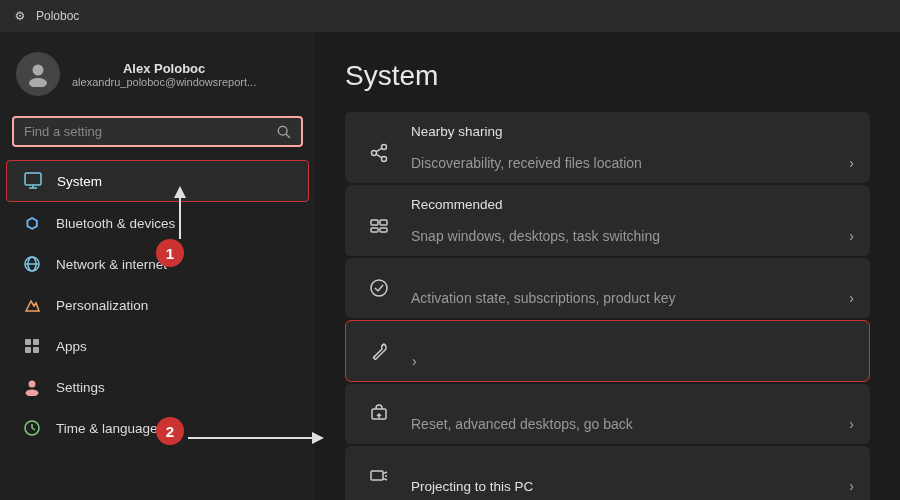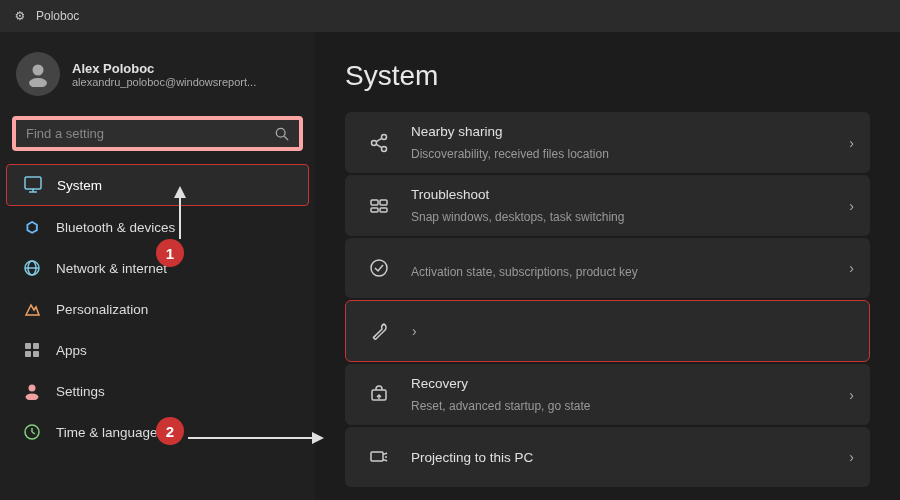--- a/index.html
+++ b/index.html
@@ -68,32 +68,33 @@
       flex-direction: column;
       overflow: hidden;
     }
     .user-name {
       font-size: 13px;
       font-weight: 600;
       color: #e0e0e0;
       white-space: nowrap;
       overflow: hidden;
       text-overflow: ellipsis;
+      text-align: center;
     }
     .user-email {
       font-size: 11px;
       color: #aaa;
       white-space: nowrap;
       overflow: hidden;
       text-overflow: ellipsis;
     }
     .search-bar {
       margin: 4px 12px 12px;
       background: #2e2e2e;
-      border: 4px solid #fca5a5;
+      border: 2px solid #fca5a5;
       border-radius: 4px;
       display: flex;
       align-items: center;
       padding: 6px 10px;
       gap: 8px;
     }
     .search-input {
       background: transparent;
       border: none;
       outline: none;
@@ -143,21 +144,21 @@
       color: #e8e8e8;
       margin-bottom: 20px;
     }
     .settings-list {
       display: flex;
       flex-direction: column;
       gap: 2px;
     }
     .setting-item {
       display: flex;
-      align-items: center;
+      align-items: flex-end;
       padding: 12px 16px;
       background: #2a2a2a;
       border-radius: 6px;
       cursor: pointer;
       position: relative;
       transition: background 0.1s;
     }
     .setting-item.highlighted {
       border: 1.5px solid #cc3333;
       background: #2a2a2a;
@@ -173,23 +174,23 @@
       font-size: 18px;
       color: #ccc;
     }
     .setting-item-text { flex: 1; }
     .setting-item-title {
       font-size: 13.5px;
       color: #e0e0e0;
       font-weight: 400;
     }
     .setting-item-desc {
-      font-size: 12px;
+      font-size: 14px;
       color: #999;
-      margin-top: 8px;
+      margin-top: 16px;
     }
     .setting-chevron {
       color: #aaa;
       font-size: 14px;
     }
     
     .content::-webkit-scrollbar { width: 6px; }
     .content::-webkit-scrollbar-track { background: #1c1c1c; }
     .content::-webkit-scrollbar-thumb { background: #444; border-radius: 3px; }
     
@@ -332,21 +333,21 @@
         <div class="setting-item">
           <div class="setting-item-icon">
             <svg width="20" height="20" viewBox="0 0 20 20" fill="none" stroke="#ccc" stroke-width="1.5">
     <rect x="2" y="4" width="7" height="5" rx="1"></rect>
               <rect x="11" y="4" width="7" height="5" rx="1"></rect>
     <rect x="2" y="12" width="7" height="4" rx="1"></rect>
               <rect x="11" y="12" width="7" height="4" rx="1"></rect>
   </svg>
           </div>
           <div class="setting-item-text">
-            <div class="setting-item-title">Troubleshoot</div>
+            <div class="setting-item-title">Recommended</div>
             <div class="setting-item-desc">Snap windows, desktops, task switching</div>
           </div>
           <div class="setting-chevron">›</div>
         </div>
         <div class="setting-item">
           <div class="setting-item-icon">
             <svg width="20" height="20" viewBox="0 0 20 20" fill="none" stroke="#ccc" stroke-width="1.5">
     <circle cx="10" cy="10" r="8"></circle>
               <polyline points="6,10 9,13 14,7" stroke="#ccc" stroke-width="1.5" fill="none"></polyline>
   </svg>
@@ -368,22 +369,21 @@
         <div class="setting-item">
           <div class="setting-item-icon">
             <svg width="20" height="20" viewBox="0 0 20 20" fill="none" stroke="#ccc" stroke-width="1.5">
     <rect x="3" y="5" width="14" height="10" rx="1.5"></rect>
     <path d="M7 5V4a3 3 0 0 1 6 0v1"></path>
     <polyline points="8,12 10,10 12,12" fill="none" stroke="#ccc" stroke-width="1.5"></polyline>
     <line x1="10" y1="10" x2="10" y2="14"></line>
   </svg>
           </div>
           <div class="setting-item-text">
-            <div class="setting-item-title">Recovery</div>
-            <div class="setting-item-desc">Reset, advanced startup, go state</div>
+            <div class="setting-item-desc">Reset, advanced desktops, go back</div>
           </div>
           <div class="setting-chevron">›</div>
         </div>
         <div class="setting-item">
           <div class="setting-item-icon">
             <svg width="20" height="20" viewBox="0 0 20 20" fill="none" stroke="#ccc" stroke-width="1.5">
     <rect x="2" y="5" width="12" height="9" rx="1"></rect>
               <line x1="16" y1="7" x2="18" y2="6"></line>
     <line x1="16" y1="10" x2="18" y2="10"></line>
               <line x1="16" y1="13" x2="18" y2="14"></line>

